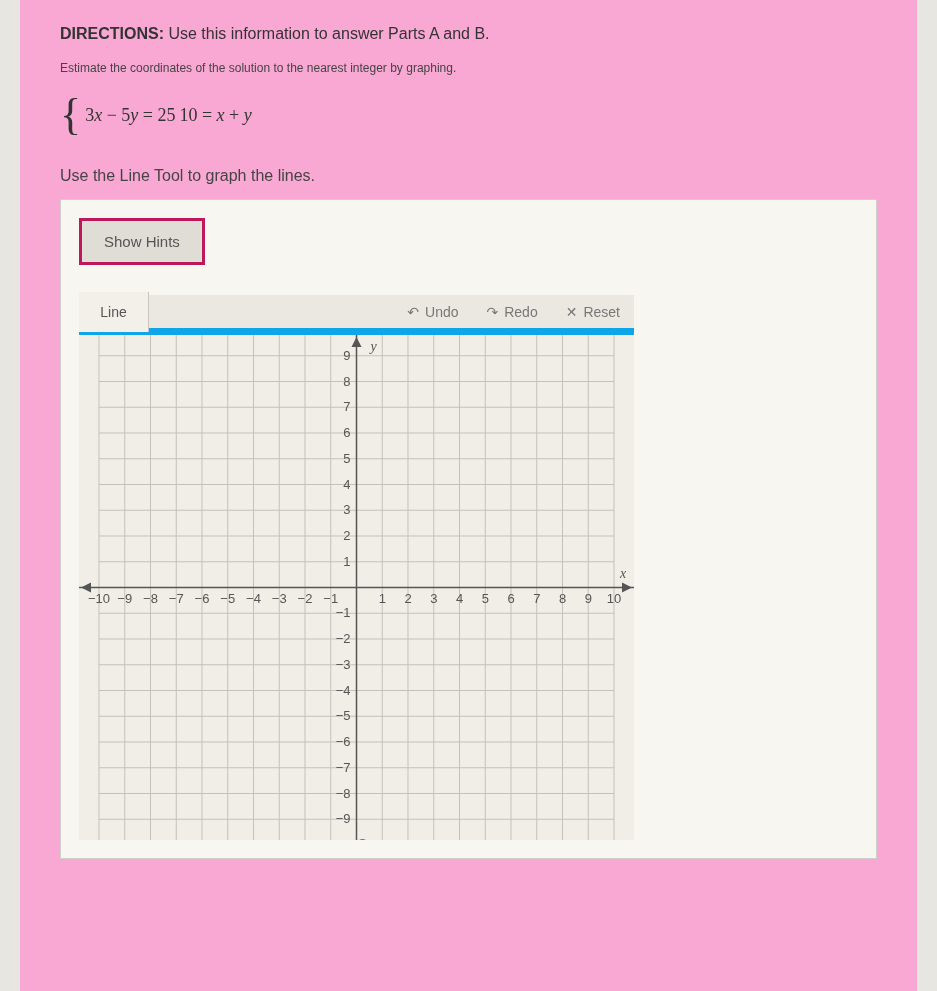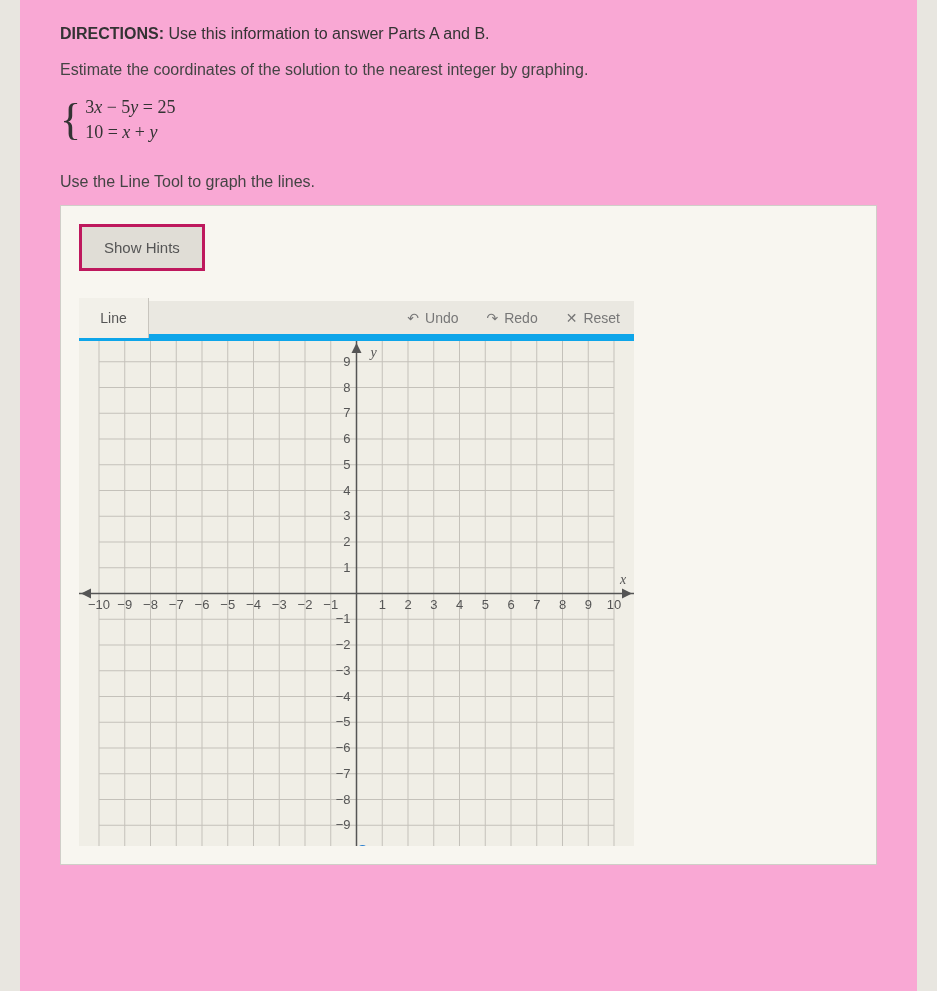--- a/index.html
+++ b/index.html
@@ -18,39 +18,39 @@
       height: 100%;
       position: relative;
     }
     .directions {
       font-size: 16px;
       color: #333;
       margin-bottom: 18px;
     }
     .directions strong { font-weight: bold; }
     .instruction {
-      font-size: 16px;
+      font-size: 12px;
       color: #444;
       margin-bottom: 18px;
     }
     .equation-system {
       display: flex;
       align-items: center;
       margin-bottom: 30px;
     }
     .brace {
       font-size: 44px;
       line-height: 44px;
       color: #333;
       margin-right: 4px;
       font-family: 'Times New Roman', serif;
     }
     .equations {
       display: flex;
-      flex-direction: column;
+      flex-direction: row;
       gap: 4px;
       font-family: 'Times New Roman', serif;
       font-size: 18px;
       color: #333;
     }
     .equations span i { font-style: italic; }
     .part-heading {
       font-size: 16px;
       font-weight: bold;
       color: #333;

